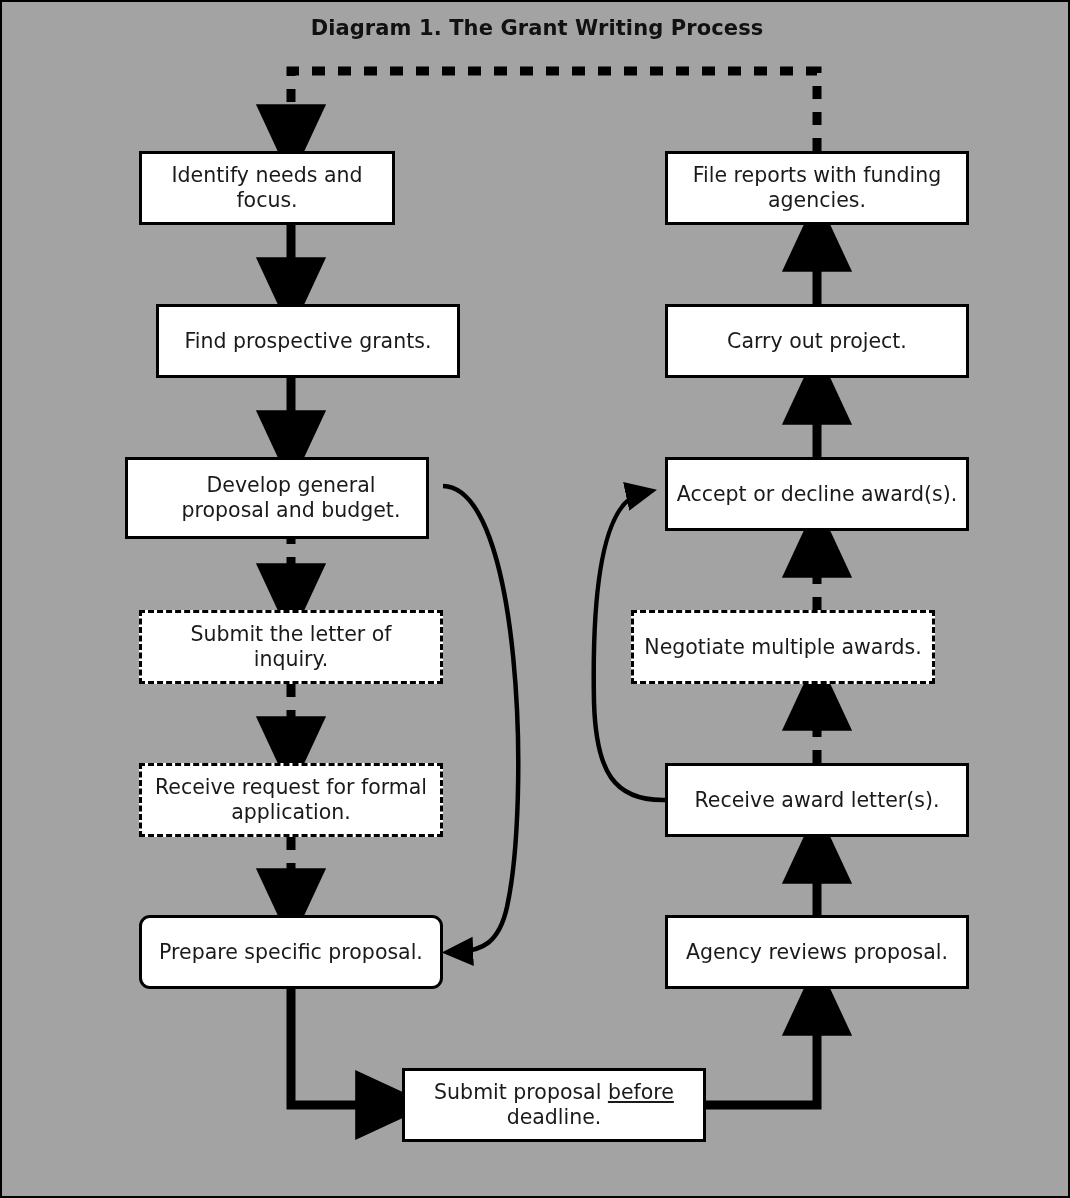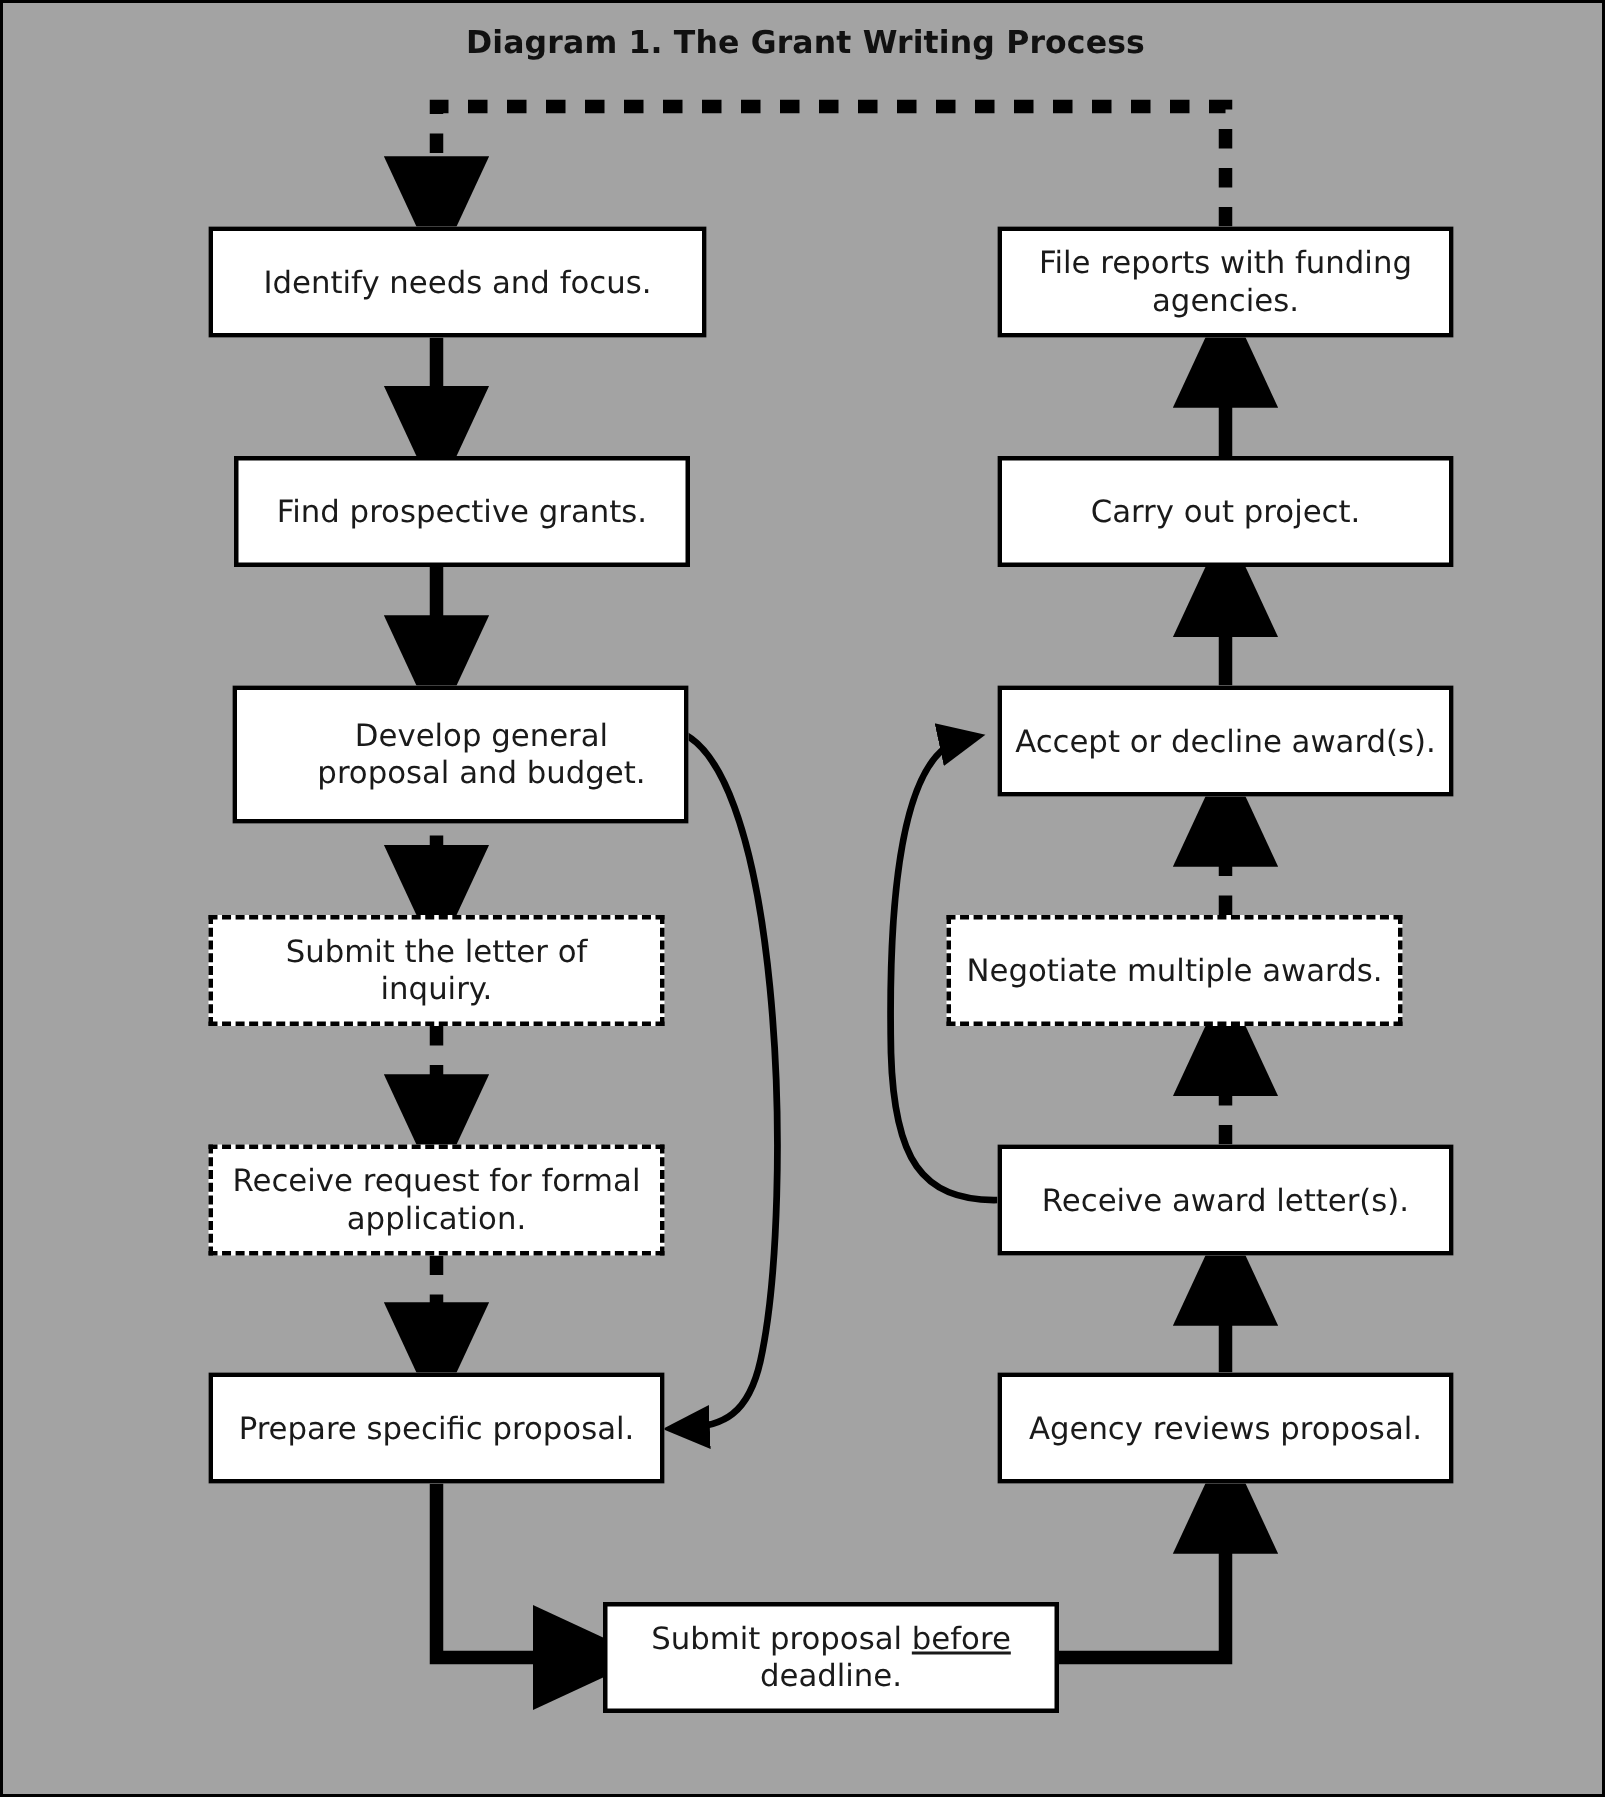--- a/index.html
+++ b/index.html
@@ -103,41 +103,41 @@
       <path d="M 663 798 C 612 799, 594 770, 592 700 C 590 600, 598 500, 640 491" stroke-width="4.5" marker-end="url(#ahs)"></path>
 
       <line x1="815" y1="455" x2="815" y2="385" stroke-width="9" marker-end="url(#ah)"></line>
 
       <line x1="815" y1="302" x2="815" y2="232" stroke-width="9" marker-end="url(#ah)"></line>
 
       <path d="M 815 149 L 815 69 L 289 69 L 289 140" stroke-width="9" stroke-dasharray="13 13" stroke-linejoin="miter" marker-end="url(#ah)"></path>
     </g>
   </svg>
 
-  <div class="node solid" style="left:137px; top:149px; width:332px; height:74px;">
+  <div class="node solid" style="left:137px; top:149px; width:256px; height:74px;">
     <span class="txt">Identify needs and focus.</span>
   </div>
 
   <div class="node solid" style="left:137px; top:302px; width:304px; height:74px;margin-left:17px;">
     <span class="txt">Find prospective grants.</span>
   </div>
 
-  <div class="node solid" style="left:153px; top:455px; width:304px; height:92px;padding-left:36px;">
+  <div class="node solid" style="left:123px; top:455px; width:304px; height:82px;padding-left:36px;">
     <span class="txt">Develop general proposal and budget.</span>
   </div>
 
   <div class="node dashed" style="left:137px; top:608px; width:304px; height:74px;">
     <span class="txt">Submit the letter of inquiry.</span>
   </div>
 
   <div class="node dashed" style="left:137px; top:761px; width:304px; height:74px;">
     <span class="txt">Receive request for formal application.</span>
   </div>
 
-  <div class="node solid" style="left:137px; top:913px; width:304px; height:74px;">
+  <div class="node solid" style="left:137px; top:913px; width:304px; height:74px;border-radius:11px;">
     <span class="txt">Prepare specific proposal.</span>
   </div>
 
   <div class="node solid" style="left:400px; top:1066px; width:304px; height:74px;justify-content:flex-end;">
     <span class="txt">Submit proposal <u>before</u> deadline.</span>
   </div>
 
   <div class="node solid" style="left:663px; top:913px; width:304px; height:74px;">
     <span class="txt">Agency reviews proposal.</span>
   </div>

